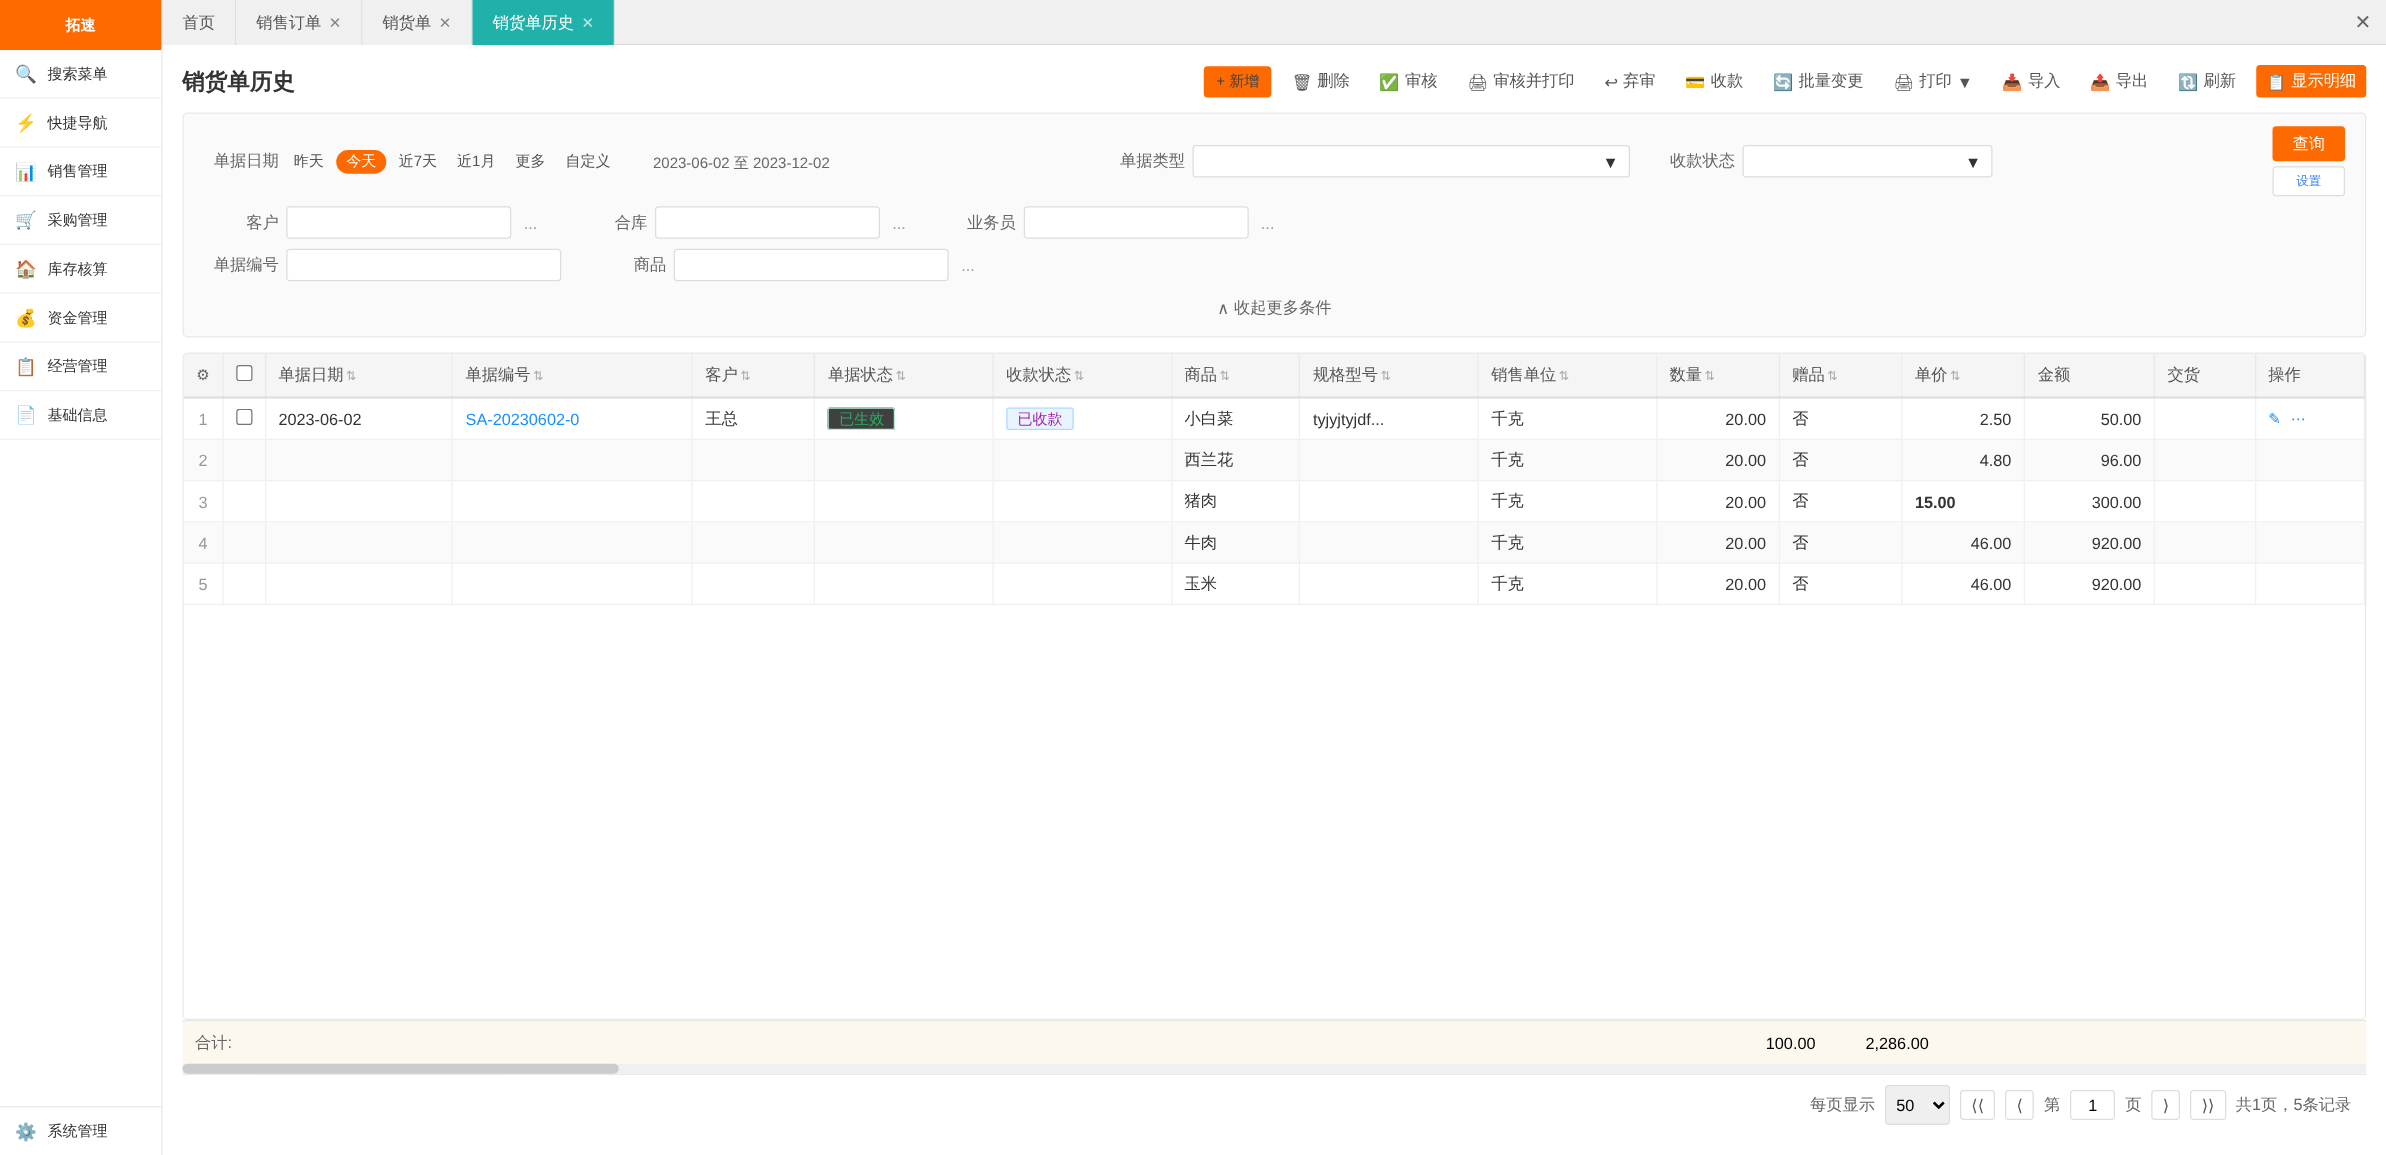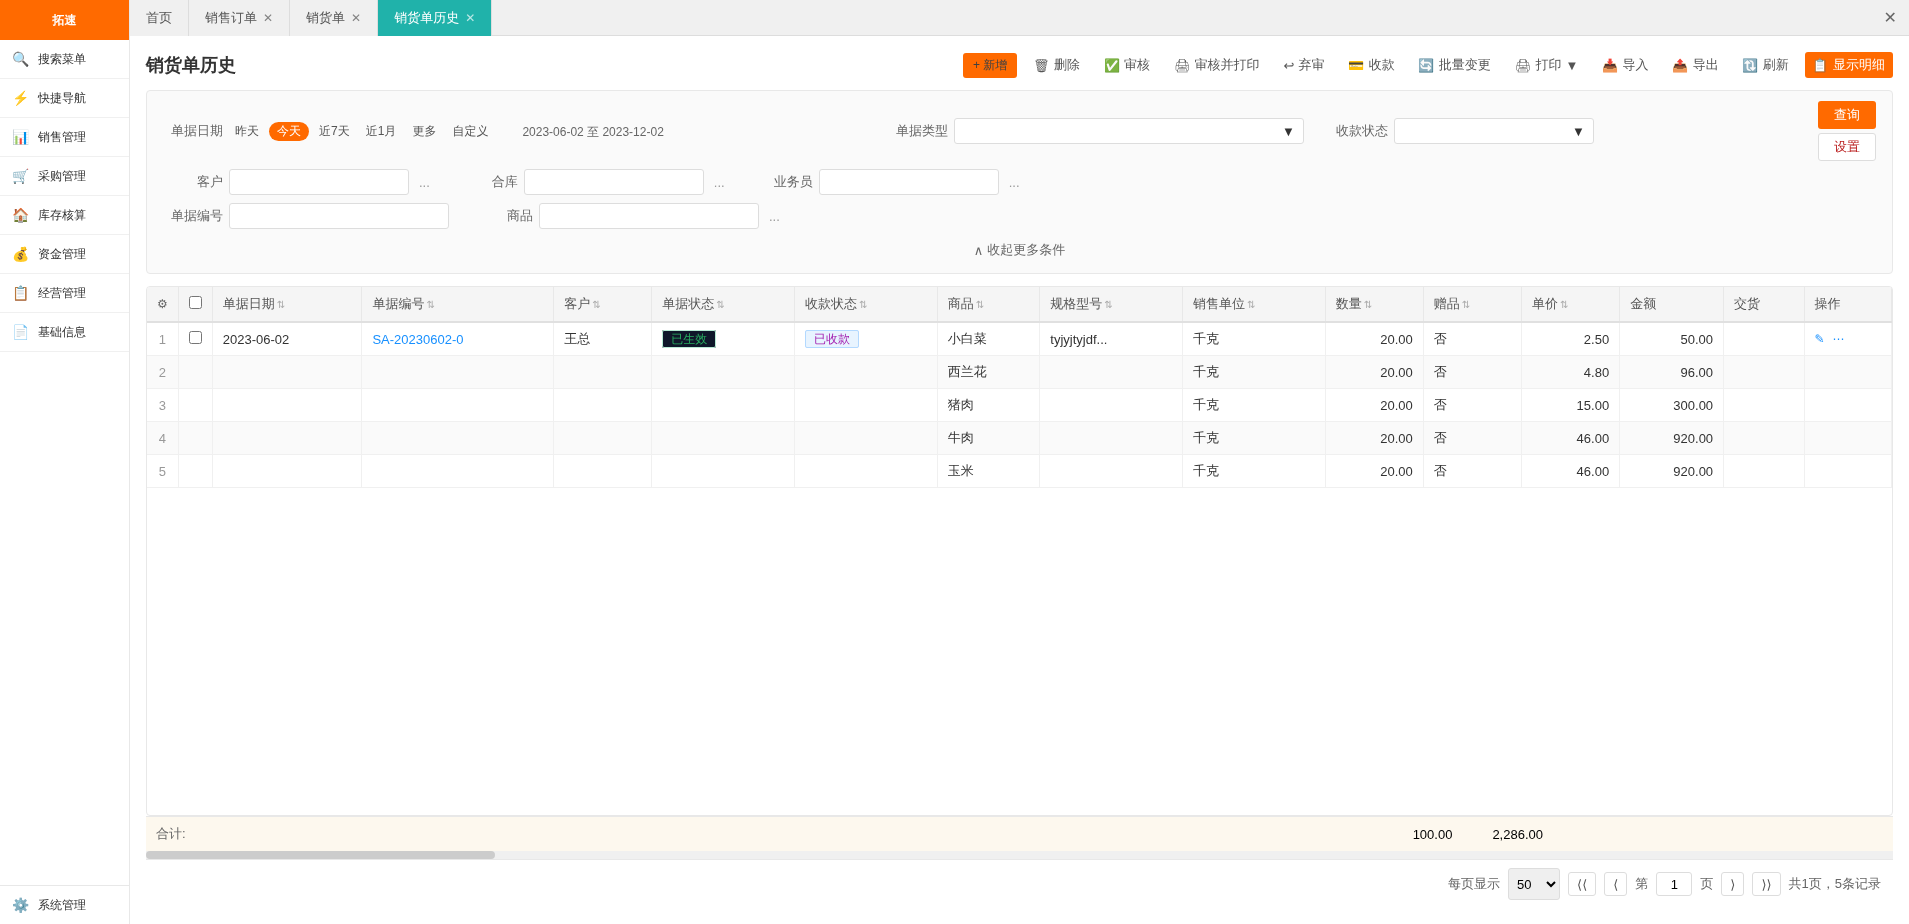--- a/index.html
+++ b/index.html
@@ -45,33 +45,33 @@
     .filter-select { border: 1px solid #ddd; border-radius: 3px; padding: 3px 8px; height: 26px; width: 200px; color: #333; background: white; display: flex; align-items: center; justify-content: space-between; cursor: pointer; }
     .filter-select-wide { width: 350px; }
     .date-shortcut { padding: 1px 6px; border-radius: 3px; cursor: pointer; color: #555; font-size: 12px; }
     .date-shortcut.active { background: #ff6a00; color: white; border-radius: 10px; padding: 1px 8px; }
     .dots-btn { color: #999; cursor: pointer; padding: 2px 4px; }
     .collapse-btn { display: flex; align-items: center; justify-content: center; padding: 4px; color: #666; cursor: pointer; font-size: 12px; gap: 4px; }
     .collapse-row { display: flex; justify-content: center; margin-top: 4px; }
 
     
     .query-btn { background: #ff6a00; color: white; border: none; border-radius: 3px; padding: 5px 16px; cursor: pointer; font-size: 13px; }
-    .settings-btn { border: 1px solid #ddd; background: white; border-radius: 3px; padding: 4px 12px; cursor: pointer; color: #b91c1c; font-size: 13px; margin-top: 4px; display: block; width: 100%; }
+    .settings-btn { border: 1px solid #ddd; background: white; border-radius: 3px; padding: 4px 12px; cursor: pointer; color: #3b82f6; font-size: 10px; margin-top: 4px; display: block; width: 100%; }
 
     
     .table-container { flex: 1; overflow: auto; border: 1px solid #e8e8e8; border-radius: 4px; }
     table { width: 100%; border-collapse: collapse; }
     thead tr { background: #f5f5f5; border-bottom: 2px solid #e0e0e0; }
     thead th { padding: 8px 10px; text-align: left; color: #555; font-weight: normal; white-space: nowrap; border-right: 1px solid #e8e8e8; font-size: 12px; position: relative; }
     thead th .sort-icon { color: #aaa; font-size: 10px; margin-left: 2px; }
     tbody tr { border-bottom: 1px solid #f0f0f0; }
     tbody td { padding: 7px 10px; color: #333; font-size: 13px; border-right: 1px solid #f0f0f0; white-space: nowrap; }
     .row-num { color: #999; text-align: center; }
     .status-badge { padding: 1px 8px; border-radius: 2px; font-size: 12px; }
-    .status-effective { background: #0f172a; color: #27ae60; border: 1px solid #b7ebd4; }
+    .status-effective { background: #404040; color: #27ae60; border: 1px solid #b7ebd4; }
     .status-paid { background: #e8f4ff; color: #a21caf; border: 1px solid #b3d9ff; }
     .link-text { color: #1890ff; cursor: pointer; text-decoration: none; }
     .settings-col { width: 30px; text-align: center; cursor: pointer; color: #666; }
     .action-btns { display: flex; gap: 8px; }
     .action-btn { color: #1890ff; cursor: pointer; font-size: 12px; }
 
     
     .footer-summary { background: #fdf8ee; border-top: 1px solid #e8e8e8; padding: 8px 10px; display: flex; align-items: center; gap: 20px; }
     .summary-label { color: #666; }
     .summary-total { margin-left: auto; display: flex; gap: 40px; }
@@ -356,21 +356,21 @@
       <td></td>
       <td></td>
       <td></td>
       <td></td>
       <td></td>
       <td>猪肉</td>
       <td></td>
       <td>千克</td>
       <td style="text-align:right;">20.00</td>
       <td>否</td>
-      <td style="text-align:right;">15.00</td>
+      <td style="font-weight:bold;">15.00</td>
       <td style="text-align:right;">300.00</td>
       <td></td>
       <td></td>
     </tr>
             <tr style="background: rgb(250, 250, 250);">
       <td class="row-num">4</td>
       <td></td>
       <td></td>
       <td></td>
       <td></td>

